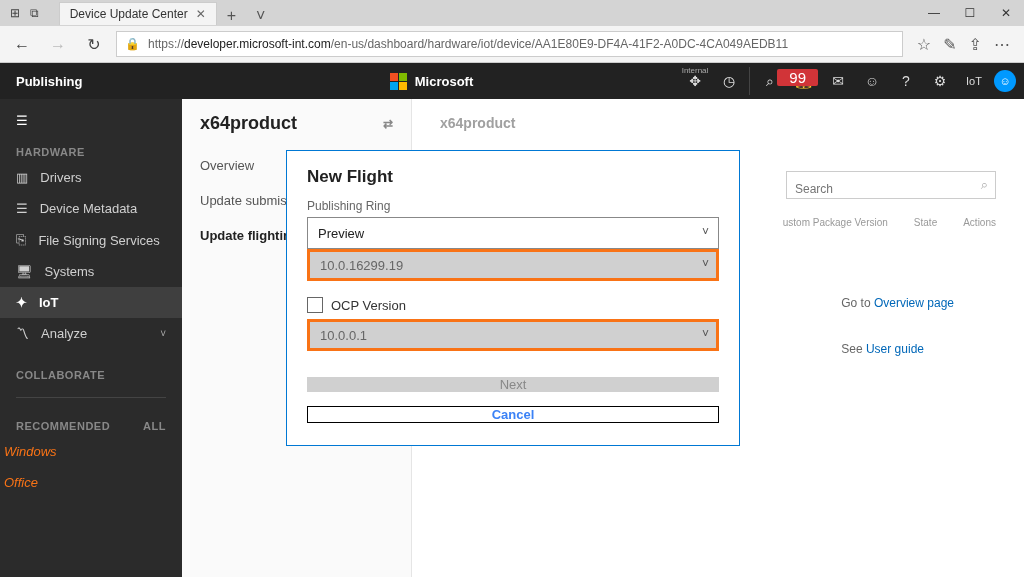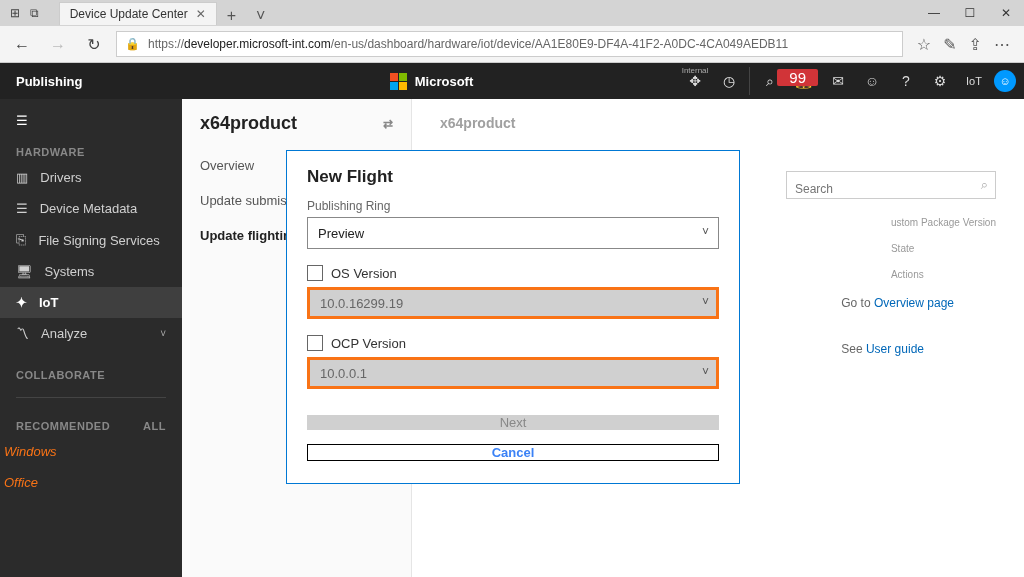--- a/index.html
+++ b/index.html
@@ -52,21 +52,21 @@
 .secnav h2 .swap { font-size: 12px; color: #888; }
 .secnav .navitem { padding: 10px 0; font-size: 13px; color: #555; cursor: pointer; }
 .secnav .navitem.active { font-weight: 700; color: #222; }
 
 
 .content { flex: 1; position: relative; background: #fff; padding: 16px 28px; }
 .content h3 { font-size: 14px; color: #a0a0a0; font-weight: 700; margin-bottom: 10px; }
 .search-wrap { position: absolute; right: 28px; top: 72px; width: 210px; }
 .search-wrap input { width: 100%; height: 28px; border: 1px solid #ccc; padding: 8px 28px 0 8px; font-size: 12px; color: #666; }
 .search-wrap .sicon { position: absolute; right: 8px; top: 6px; color: #aaa; font-size: 13px; }
-.tblhead { position: absolute; right: 28px; top: 118px; display: flex; gap: 15px; font-size: 10px; color: #999; flex-direction: column; }
+.tblhead { position: absolute; right: 28px; top: 118px; display: flex; gap: 26px; font-size: 10px; color: #999; }
 .help-links { position: absolute; right: 70px; top: 195px; font-size: 12px; color: #666; line-height: 18px; }
 .help-links a { color: #0067b8; text-decoration: none; }
 
 
 .modal { position: absolute; left: 286px; top: 150px; width: 454px; background: #fff; border: 1px solid #0078d4; padding: 16px 20px 22px; z-index: 10; }
 .modal h4 { font-size: 17px; font-weight: 600; color: #222; margin-bottom: 12px; }
 .modal .lbl { font-size: 12px; color: #666; margin-bottom: 4px; }
 .modal select, .modal .fake-select { width: 100%; height: 32px; border: 1px solid #888; padding: 0 10px; font-size: 13px; color: #222; background: #fff; appearance: none; position: relative; }
 .sel-wrap { position: relative; }
 .sel-wrap .arrow { position: absolute; right: 10px; top: 8px; font-size: 12px; color: #555; pointer-events: none; }
@@ -211,24 +211,20 @@
   </div>
 </div>
 
 <div class="modal">
   <h4>New Flight</h4>
   <div class="lbl">Publishing Ring</div>
   <div class="sel-wrap">
     <select><option>Preview</option></select>
     <span class="arrow">˅</span>
   </div>
-  <div class="chk-row">
-    <input type="checkbox" style="">
-    <span>OS Version</span>
-  </div>
   <div class="sel-wrap">
     <div class="fake-select disabled">
         <span>10.0.16299.19</span>
       </div>
     <span class="arrow">˅</span>
   </div>
   <div class="chk-row">
     <input type="checkbox" style="">
     <span>OCP Version</span>
   </div>

